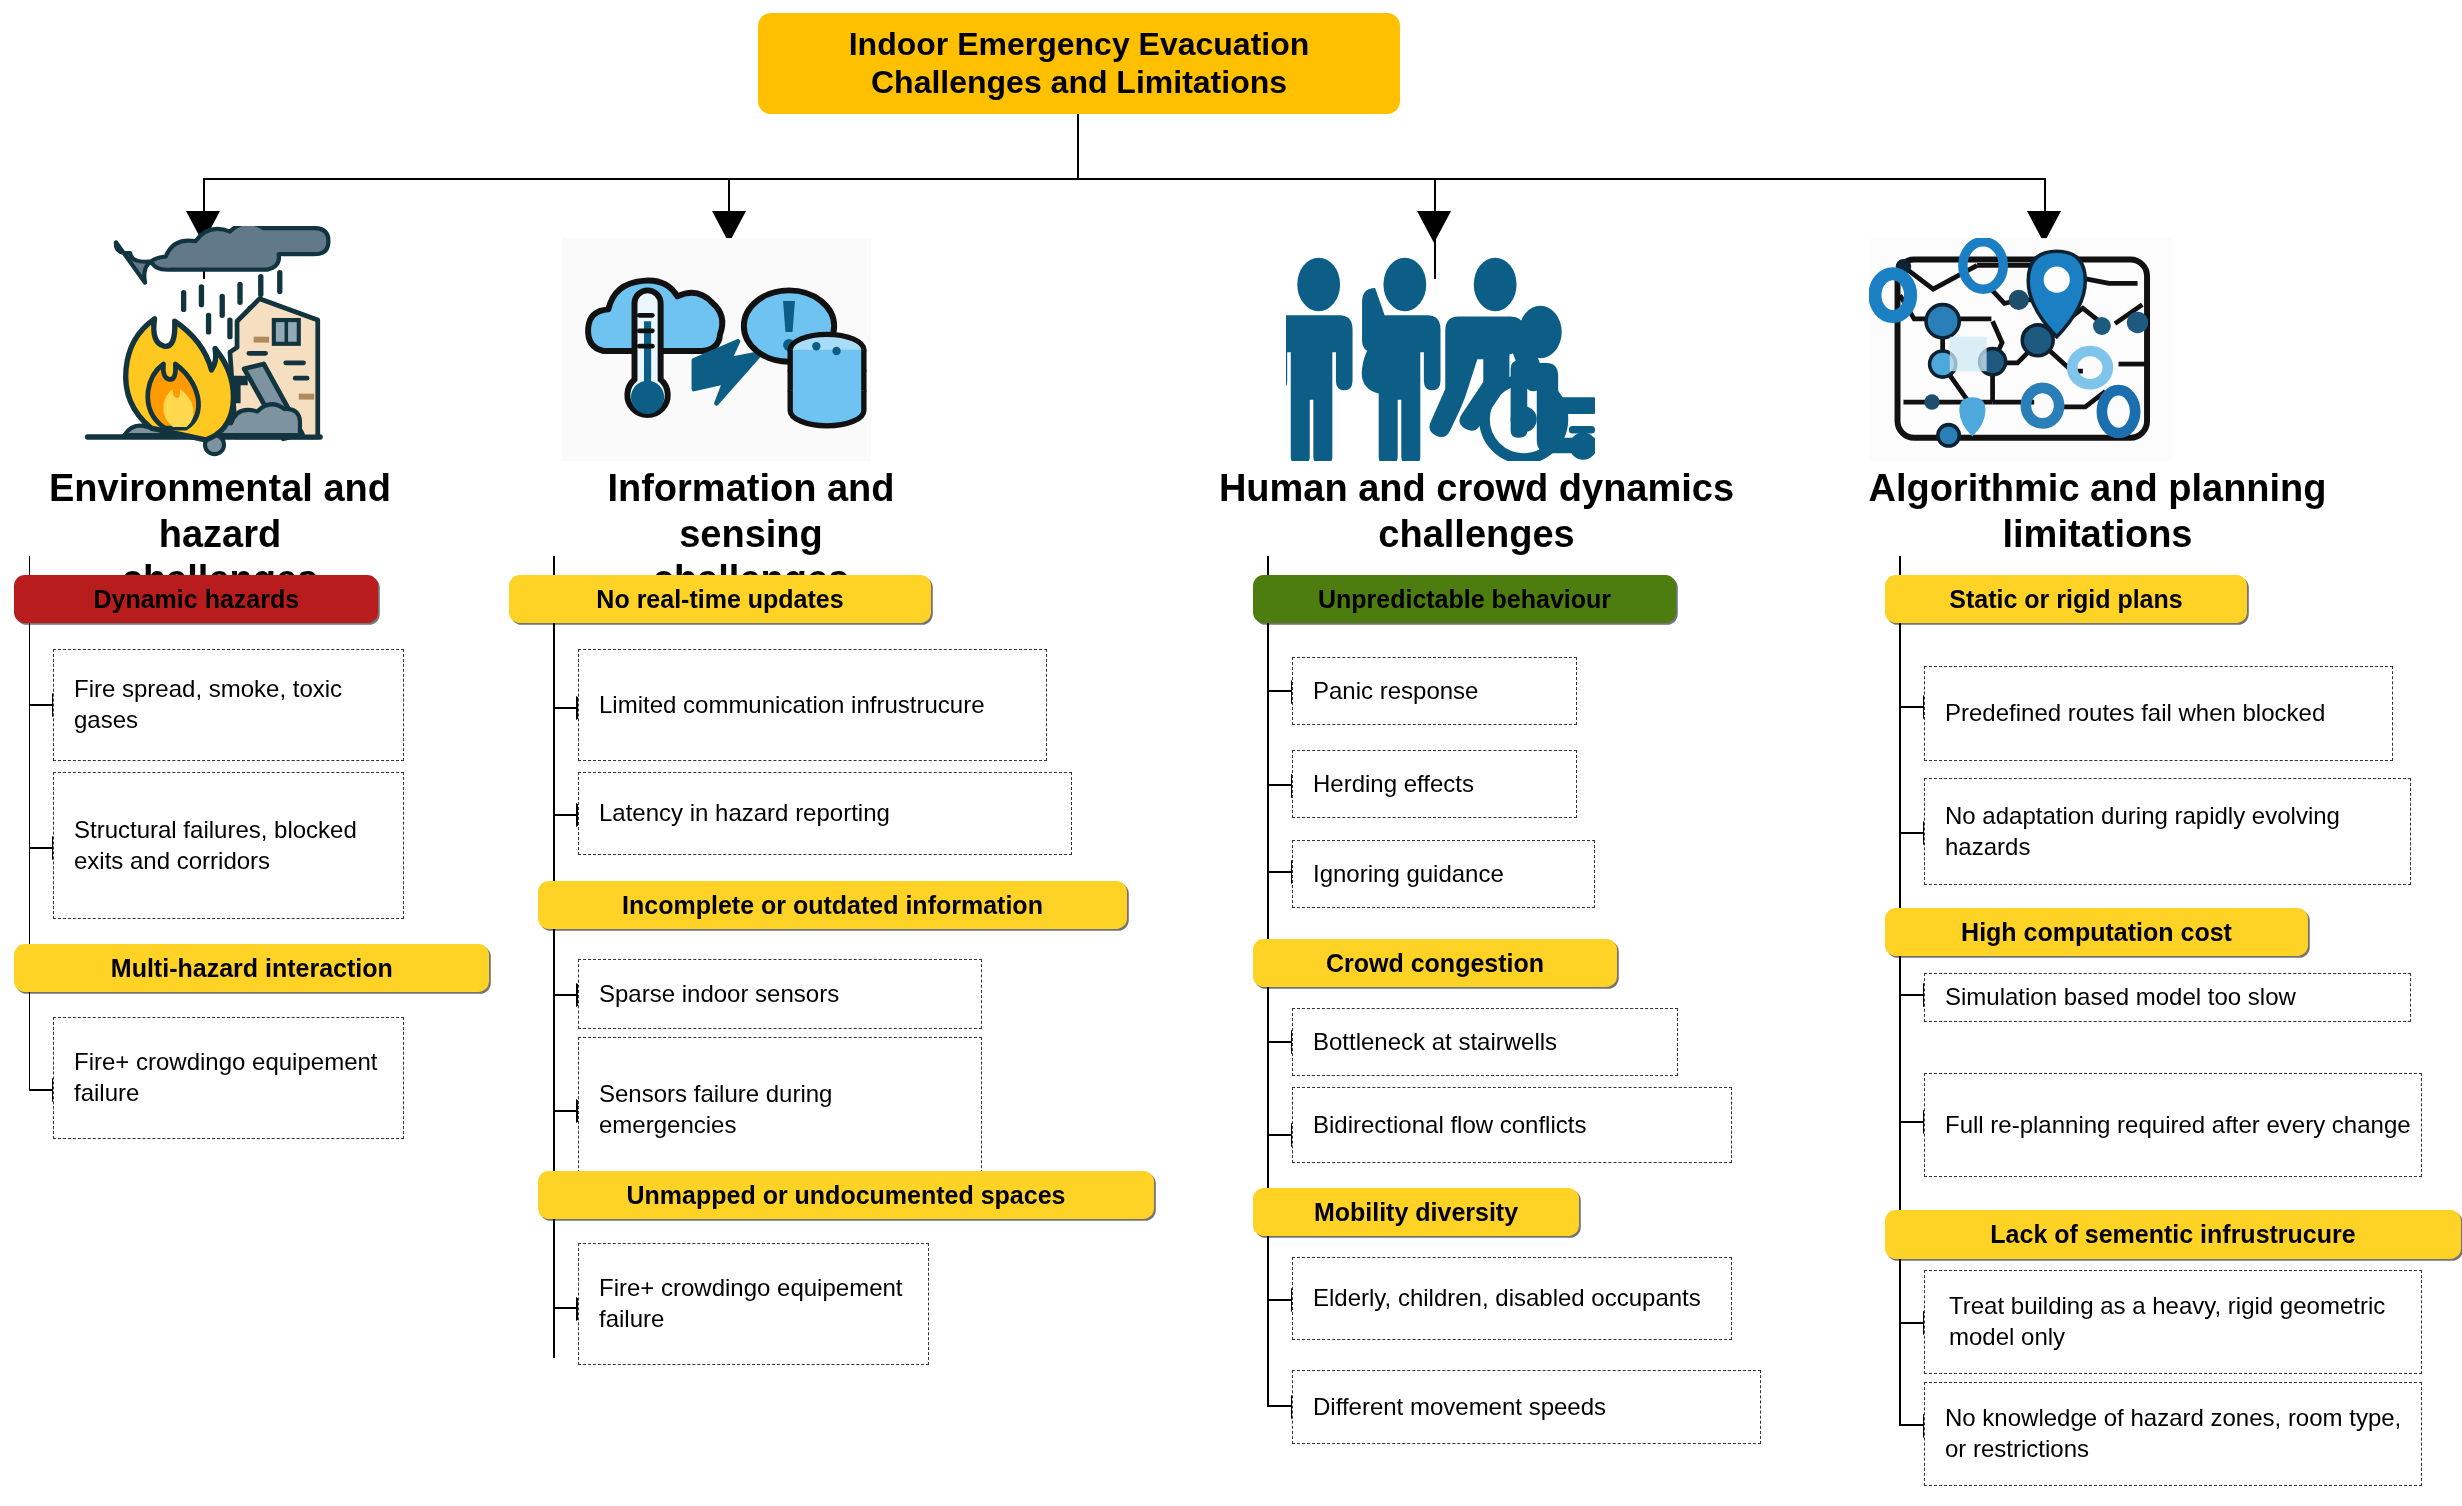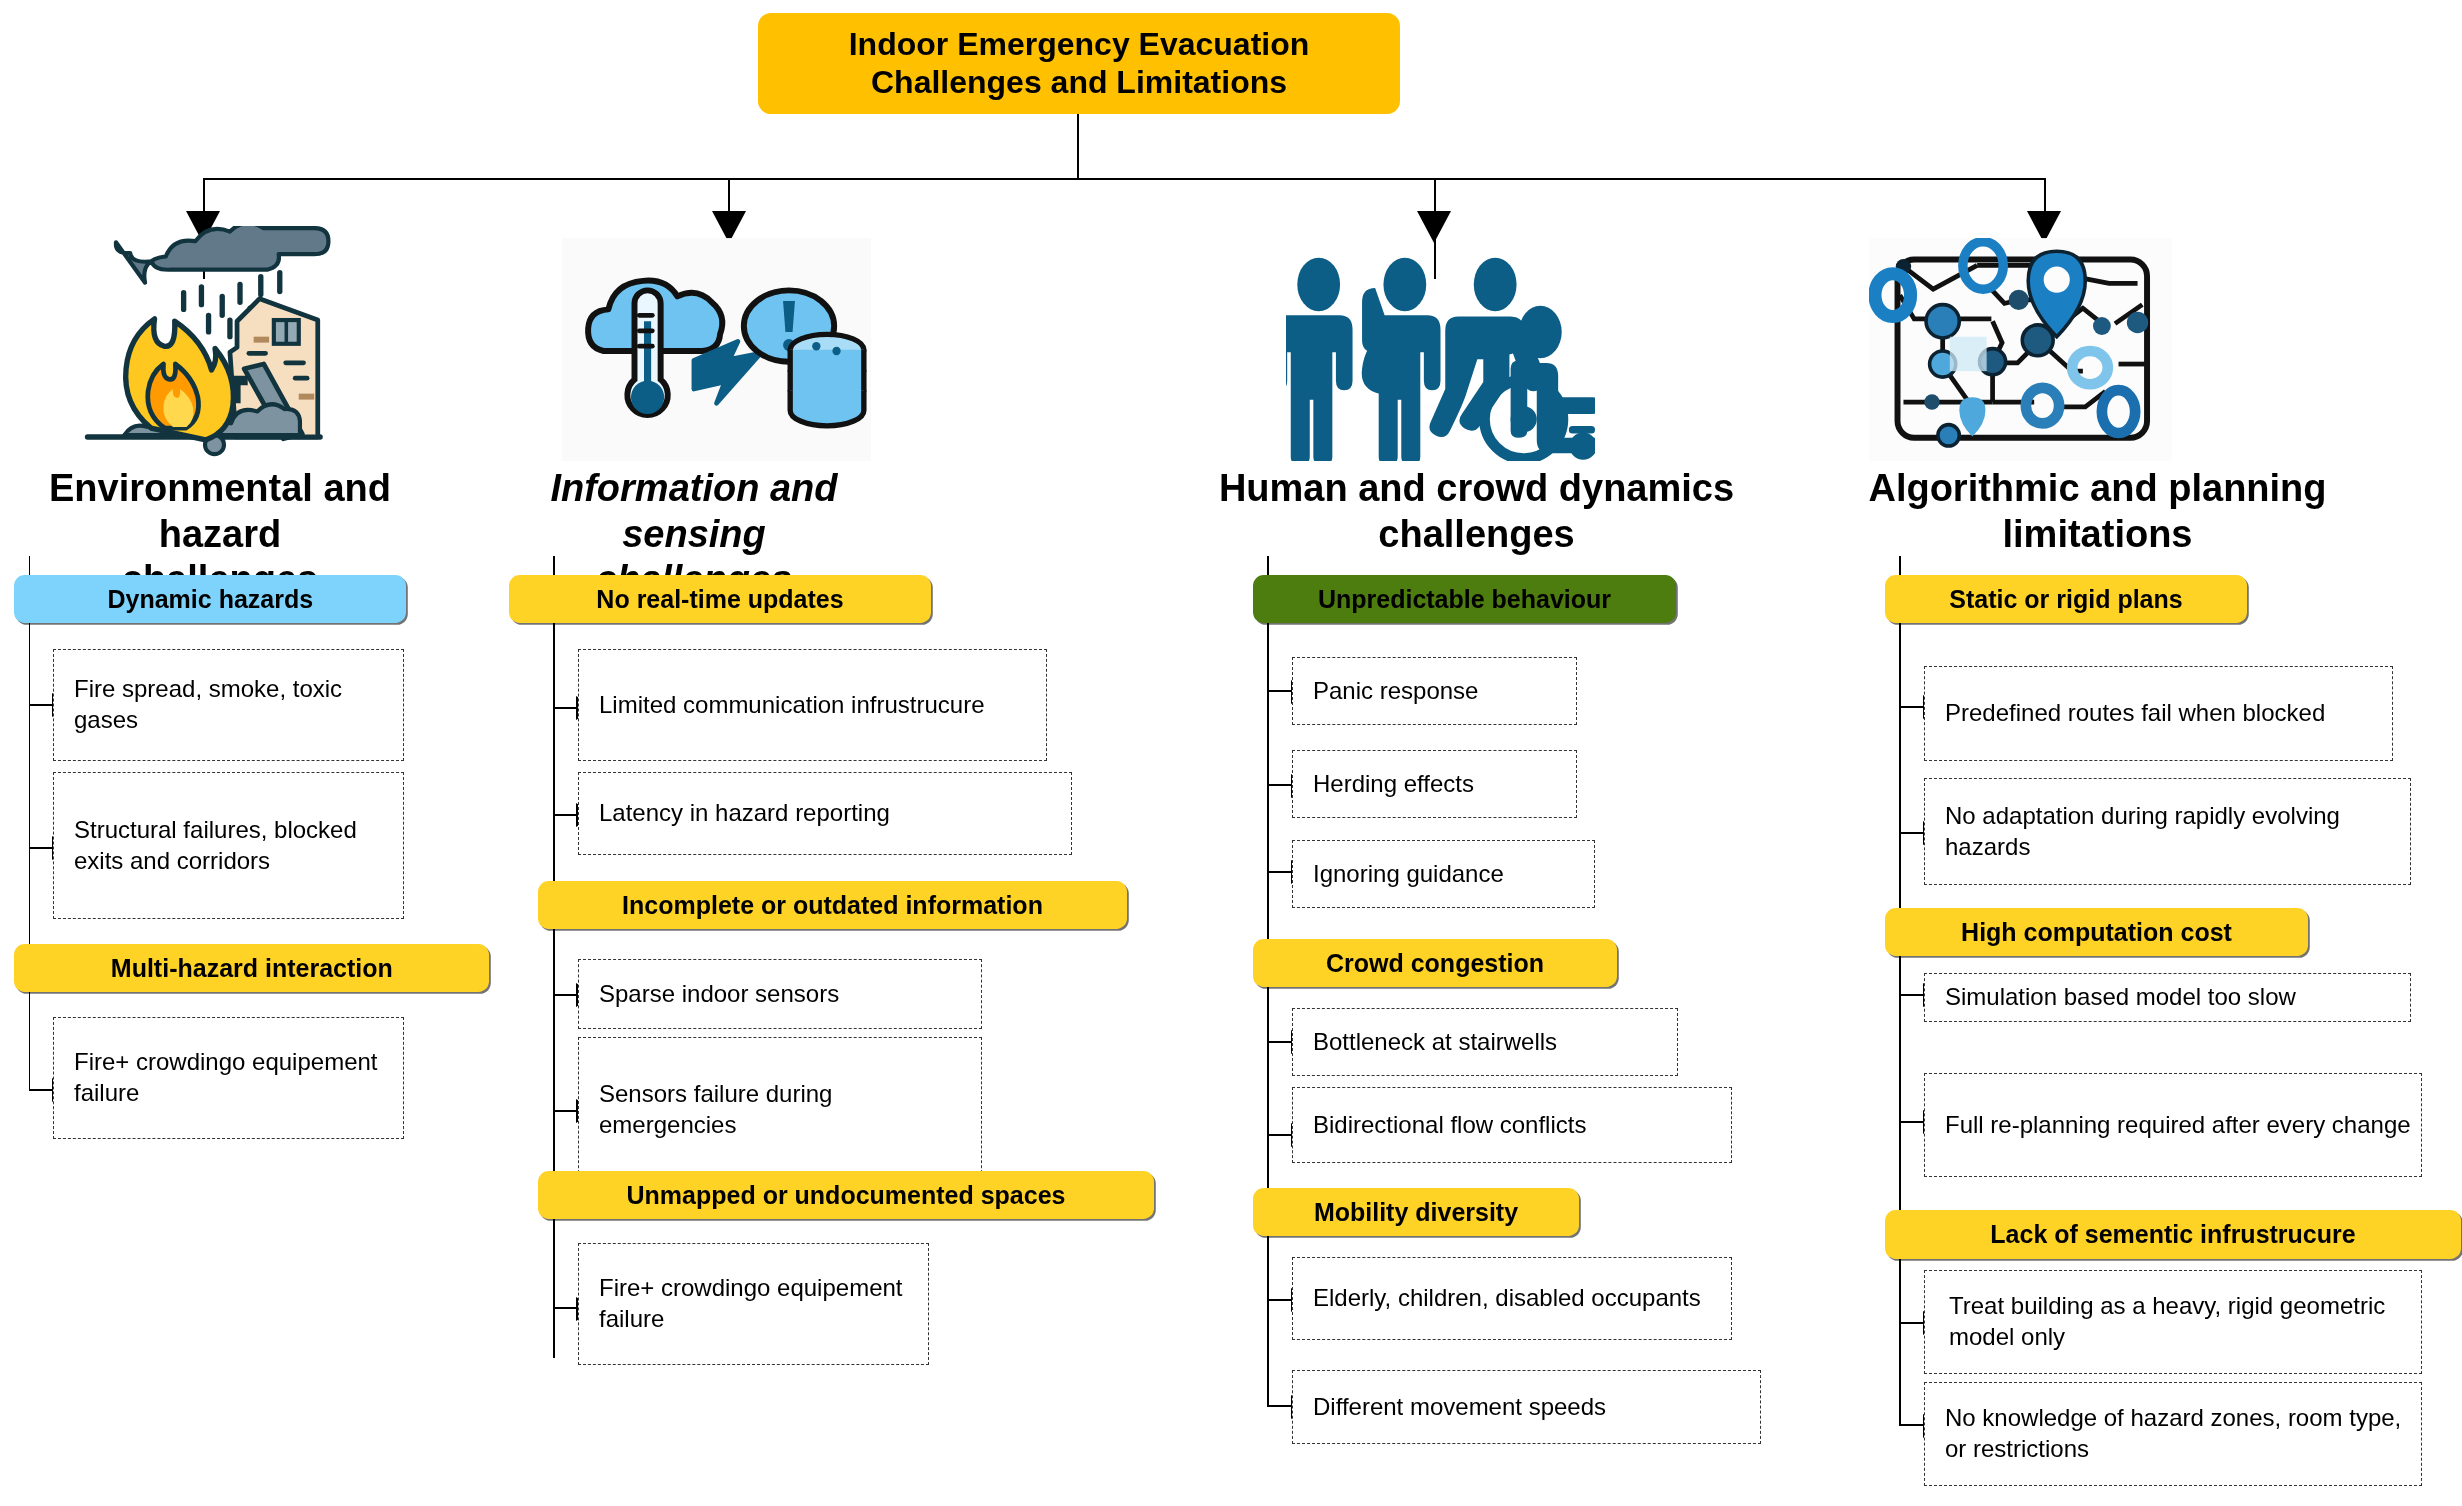--- a/index.html
+++ b/index.html
@@ -212,36 +212,36 @@
         <circle cx="316" cy="70" r="22" fill="#FCFCFC"></circle>
         <rect x="136" y="166" width="62" height="58" fill="#CFE9F7" opacity="0.75"></rect>
       </g>
     </svg>
   </div>
 
   <div class="col-head" style="left:6px;top:466px;width:428px;">
     <div>Environmental and hazard</div>
     <div>challenges</div>
   </div>
-  <div class="col-head" style="left:498px;top:466px;width:392px;font-style:italic;">
+  <div class="col-head" style="left:555px;top:466px;width:392px;">
     <div>Information and sensing</div>
     <div>challenges</div>
   </div>
   <div class="col-head" style="left:1218px;top:466px;width:517px;">
     <div>Human and crowd dynamics</div>
     <div>challenges</div>
   </div>
   <div class="col-head" style="left:1848px;top:466px;width:499px;">
     <div>Algorithmic and planning</div>
     <div>limitations</div>
   </div>
 
   <div class="spine" style="left:28.5px;top:556px;height:535px;"></div>
 
-  <div class="pill" style="left: 14.3px; top: 575px; width: 392px; height: 48px; background: #7dd3fc;">
+  <div class="pill" style="left: 14.3px; top: 575px; width: 364px; height: 48px; background: #b91c1c;">
     <span>Dynamic hazards</span>
   </div>
 
   <div class="tick" style="left:28.5px;top:704px;width:25px;"></div>
   <div class="arrow-right" style="left:52px;top:693px;"></div>
   <div class="leaf" style="left: 53px; top: 649px; width: 351px; height: 112px; border-color: rgb(51, 51, 51);">
     <span>Fire spread, smoke, toxic gases</span>
   </div>
 
   <div class="tick" style="left:28.5px;top:847px;width:25px;"></div>

